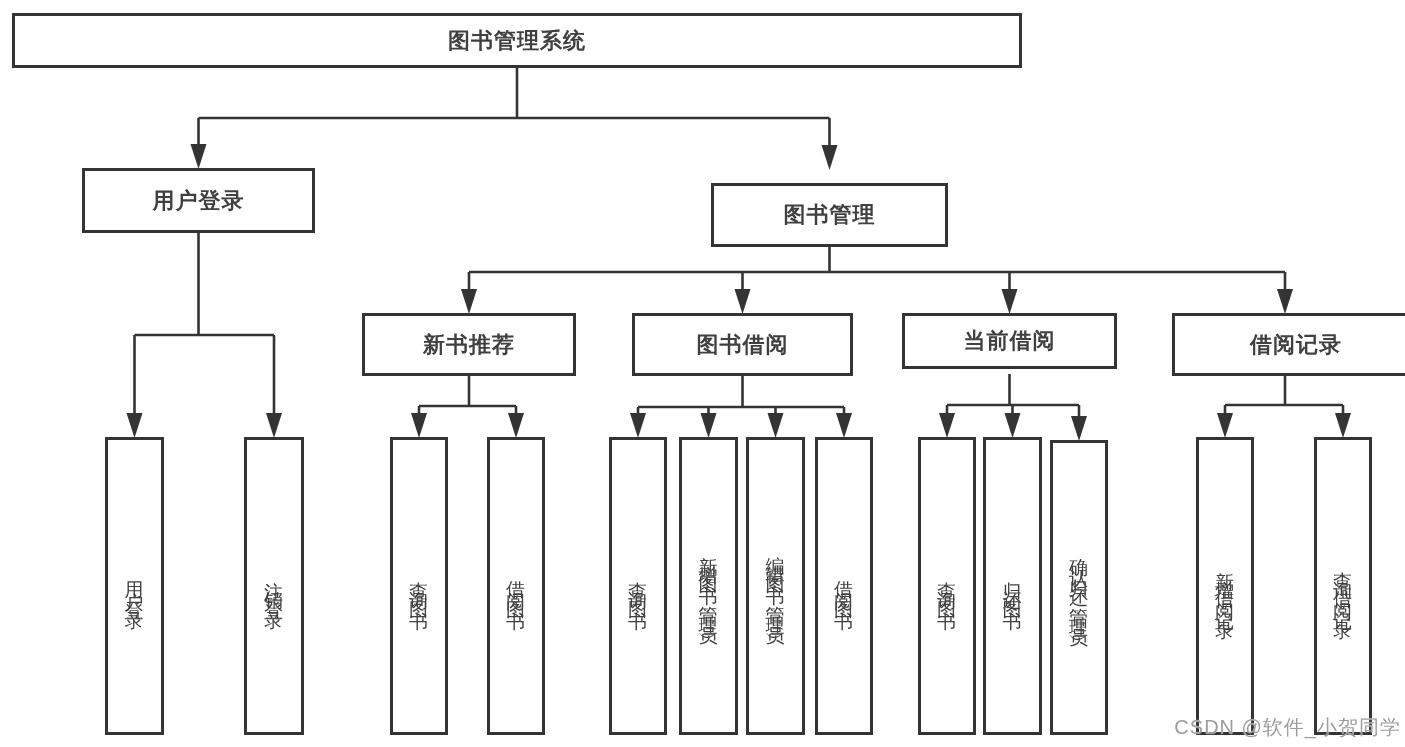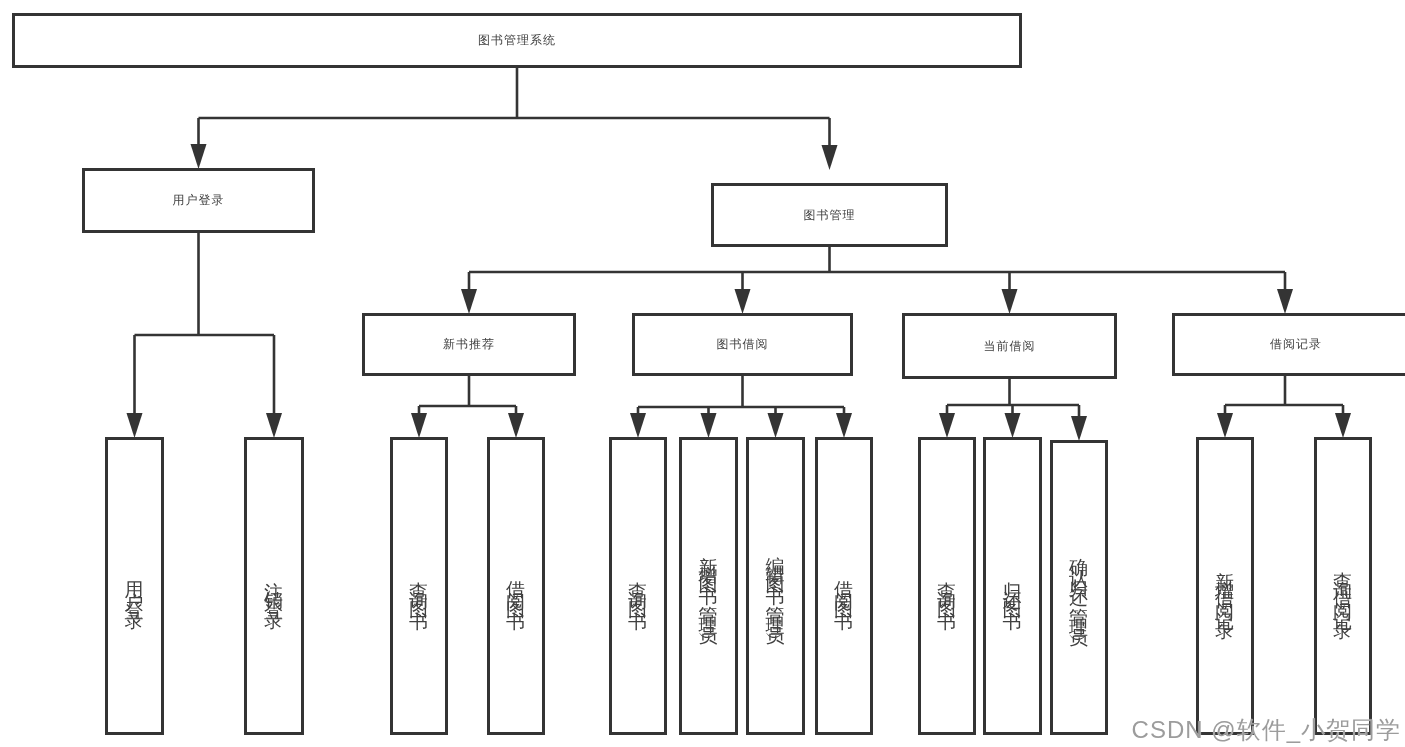--- a/index.html
+++ b/index.html
@@ -16,36 +16,37 @@
     position:absolute;
     box-sizing:border-box;
     background:#ffffff;
     border:3px solid #343434;
     display:flex;
     align-items:center;
     justify-content:center;
     color:#404040;
   }
   .hbox span{
-    font-size:12px;
+    font-size:22px;
     letter-spacing:1px;
     white-space:nowrap;
+    font-weight:bold;
   }
   .leaf .vtext{
     writing-mode:vertical-rl;
     text-orientation:mixed;
     font-size:19px;
     letter-spacing:10px;
     line-height:1;
   }
   #watermark{
     position:absolute;
     right:4px;
     top:714px;
-    font-size:24px;
+    font-size:20px;
     color:#9c9c9c;
     letter-spacing:1px;
     text-shadow:0 0 1px #ffffff;
     white-space:nowrap;
   }
 </style>
 </head>
 <body>
 
 <div id="stage">
@@ -115,21 +116,21 @@
   <div class="box hbox" style="left:711px;top:183px;width:237px;height:64px">
     <span>图书管理</span>
   </div>
 
   <div class="box hbox" style="left:632px;top:313px;width:221px;height:63px">
     <span>图书借阅</span>
   </div>
   <div class="box hbox" style="left:362px;top:313px;width:214px;height:63px">
     <span>新书推荐</span>
   </div>
-  <div class="box hbox" style="left:902px;top:313px;width:215px;height:66px">
+  <div class="box hbox" style="left:902px;top:313px;width:215px;height:56px">
     <span>当前借阅</span>
   </div>
   <div class="box hbox" style="left:1172px;top:313px;width:248px;height:63px">
     <span>借阅记录</span>
   </div>
 
   <div class="box leaf" style="left:105px;top:437px;width:59px;height:298px">
     <span class="vtext">用户登录</span>
   </div>
   <div class="box leaf" style="left:244px;top:437px;width:60px;height:298px">

